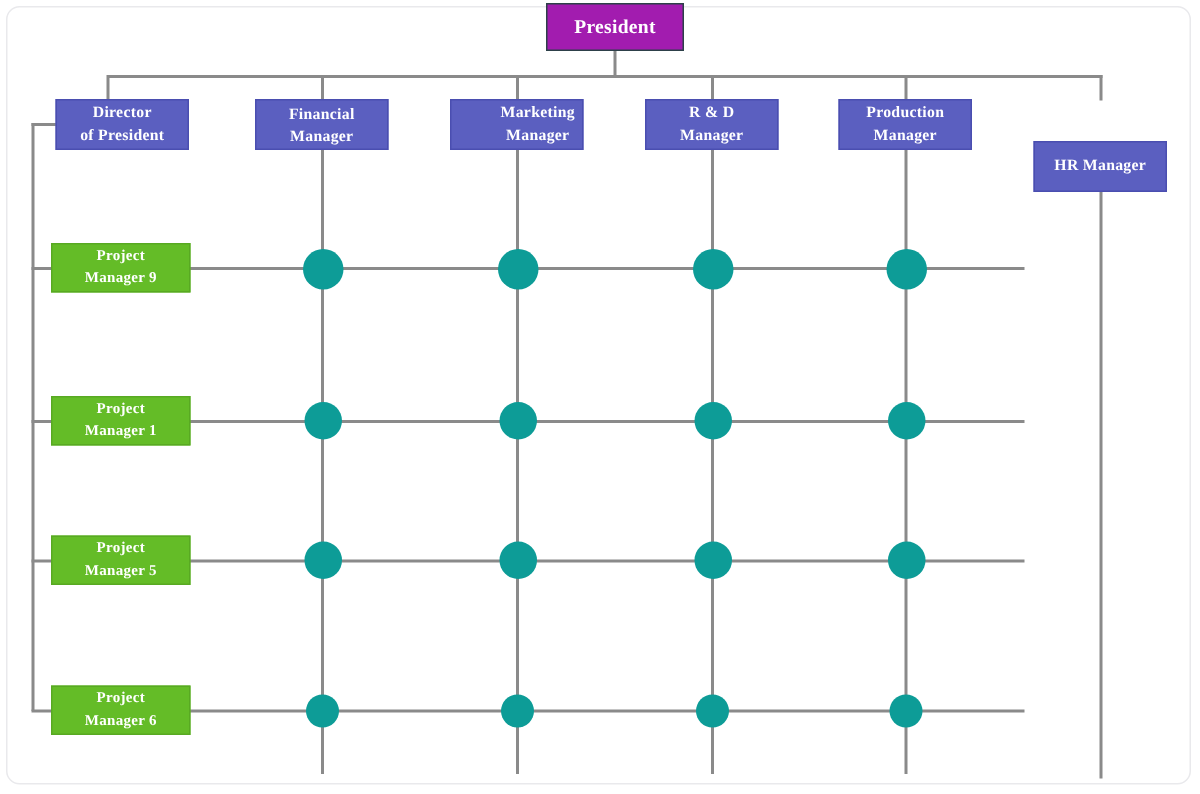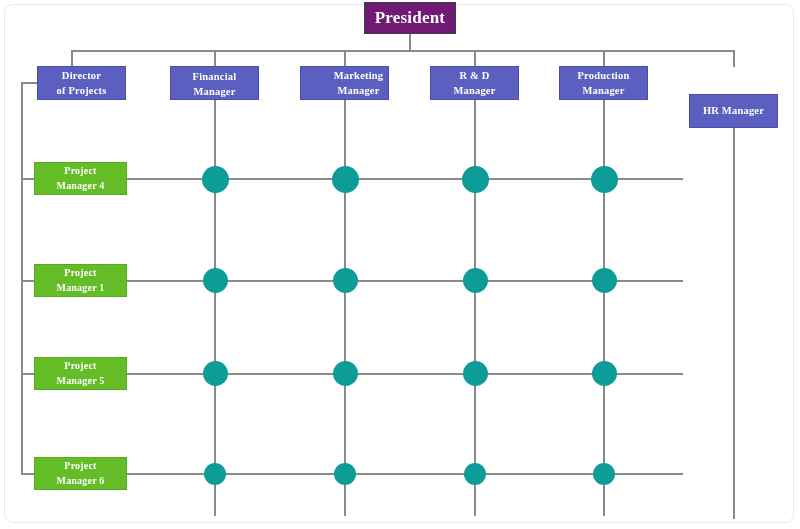--- a/index.html
+++ b/index.html
@@ -48,23 +48,23 @@
     align-items: center;
     justify-content: center;
     color: #ffffff;
     text-align: center;
     line-height: 1.45;
     letter-spacing: .2px;
   }
   .node .ln { display: block; white-space: nowrap; }
 
   .node.president {
-    background: #701a75;
+    background: #a21caf;
     border: 1px solid #2d4049;
-    font-size: 17px;
+    font-size: 13px;
     font-weight: bold;
   }
   .node.manager {
     background: #5b5fc0;
     border: 1px solid #4a4eb0;
     font-size: 10.5px;
     font-weight: bold;
   }
   .node.project {
     background: #64bc27;
@@ -116,21 +116,21 @@
   <div class="hline" style="left:126px; top:280px; width:557px;"></div>
   <div class="hline" style="left:126px; top:373px; width:557px;"></div>
   <div class="hline" style="left:126px; top:473px; width:557px;"></div>
 
   <div class="node president" style="left:364px; top:2px; width:92px; height:32px;">
     <span class="ln">President</span>
   </div>
 
   <div class="node manager" style="left:37px; top:66px; width:89px; height:34px;font-family:Liberation Serif, serif;">
     <span class="ln">Director</span>
-    <span class="ln">of Projects</span>
+    <span class="ln">of President</span>
   </div>
 
   <div class="node manager" style="left:170px; top:66px; width:89px; height:34px;justify-content:flex-end;">
     <span class="ln">Financial</span>
     <span class="ln">Manager</span>
   </div>
 
   <div class="node manager" style="left:300px; top:66px; width:89px; height:34px;padding-left:28px;">
     <span class="ln">Marketing</span>
     <span class="ln">Manager</span>
@@ -145,21 +145,21 @@
     <span class="ln">Production</span>
     <span class="ln">Manager</span>
   </div>
 
   <div class="node manager" style="left:689px; top:66px; width:89px; height:34px;margin-top:28px;">
     <span class="ln">HR Manager</span>
   </div>
 
   <div class="node project" style="left:34px; top:162px; width:93px; height:33px;">
     <span class="ln">Project</span>
-    <span class="ln">Manager  4</span>
+    <span class="ln">Manager  9</span>
   </div>
 
   <div class="node project" style="left:34px; top:264px; width:93px; height:33px;">
     <span class="ln">Project</span>
     <span class="ln">Manager  1</span>
   </div>
 
   <div class="node project" style="left:34px; top:357px; width:93px; height:33px;">
     <span class="ln">Project</span>
     <span class="ln">Manager  5</span>

